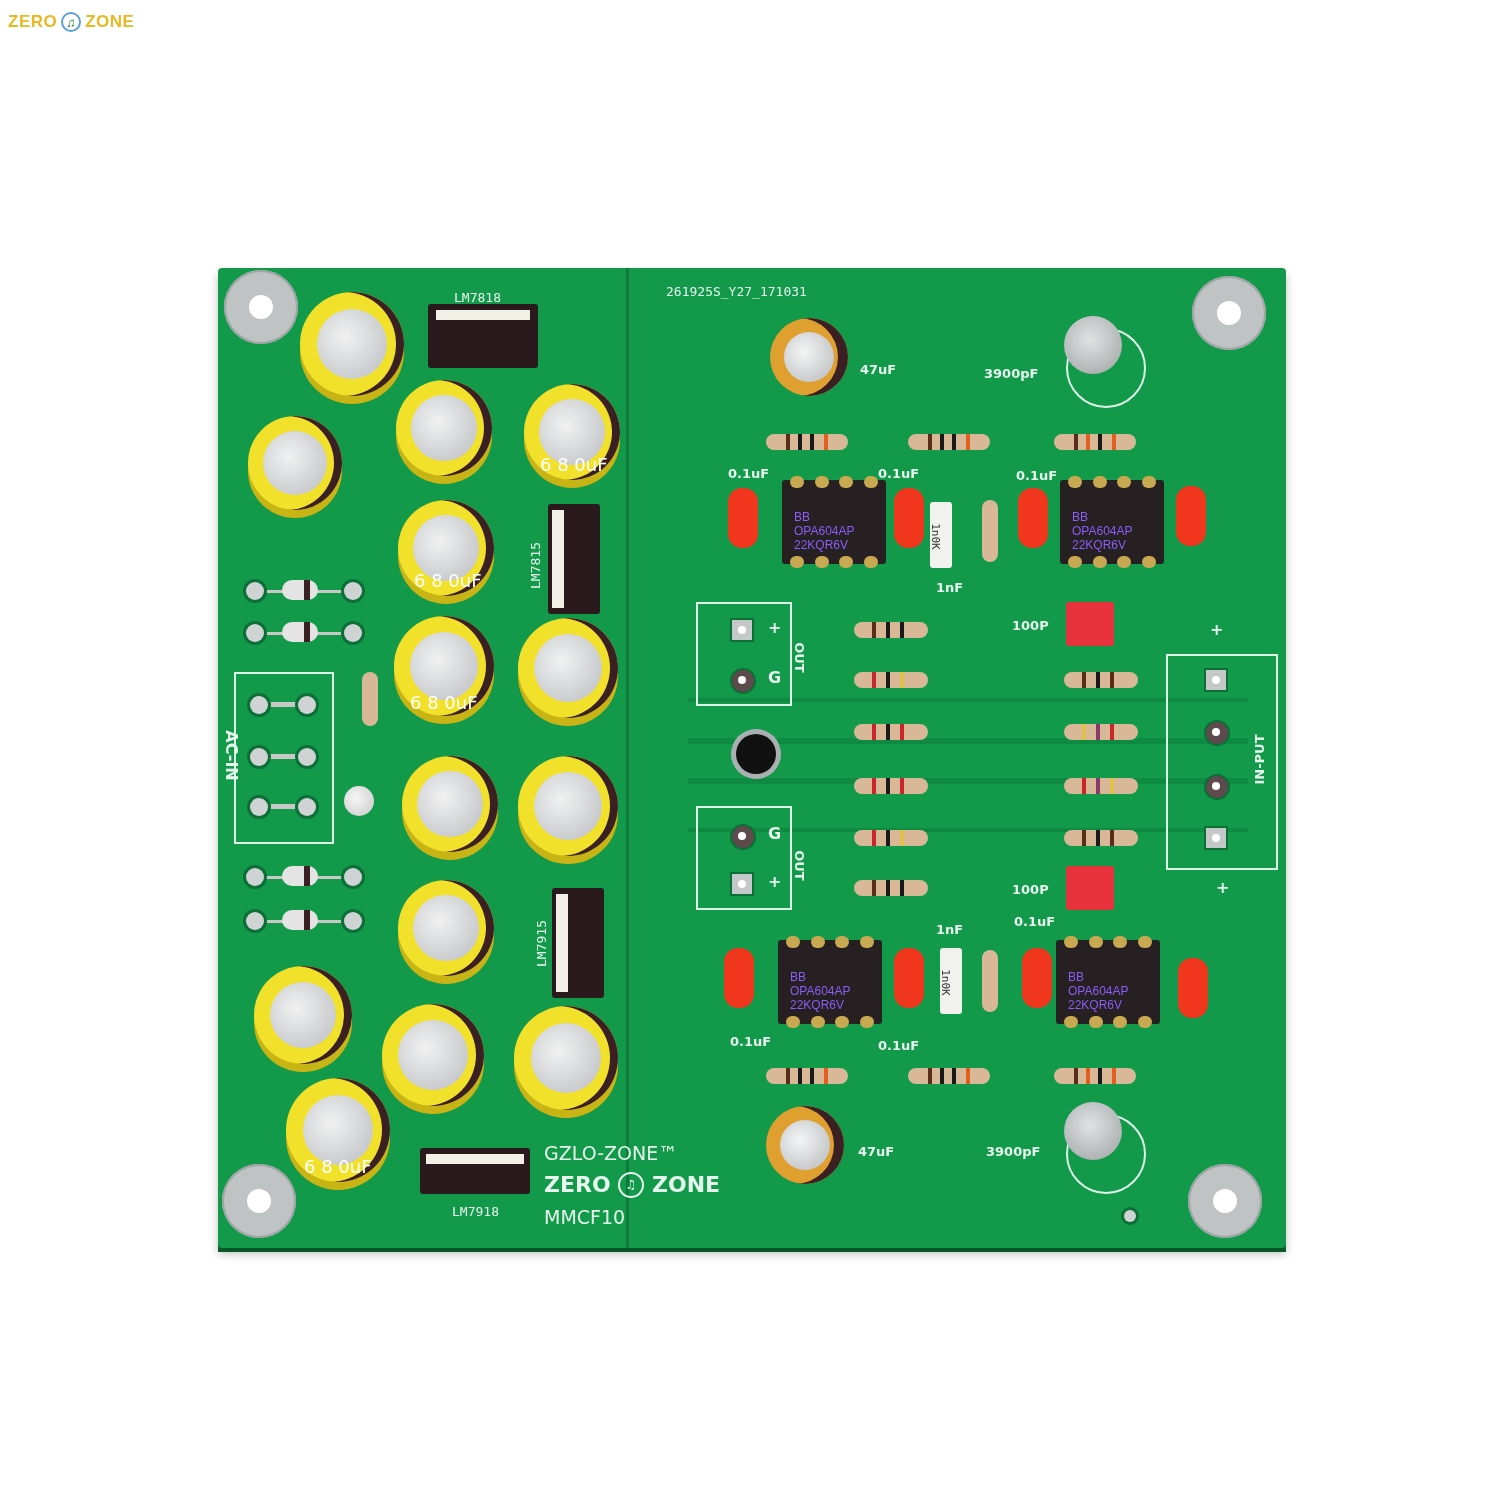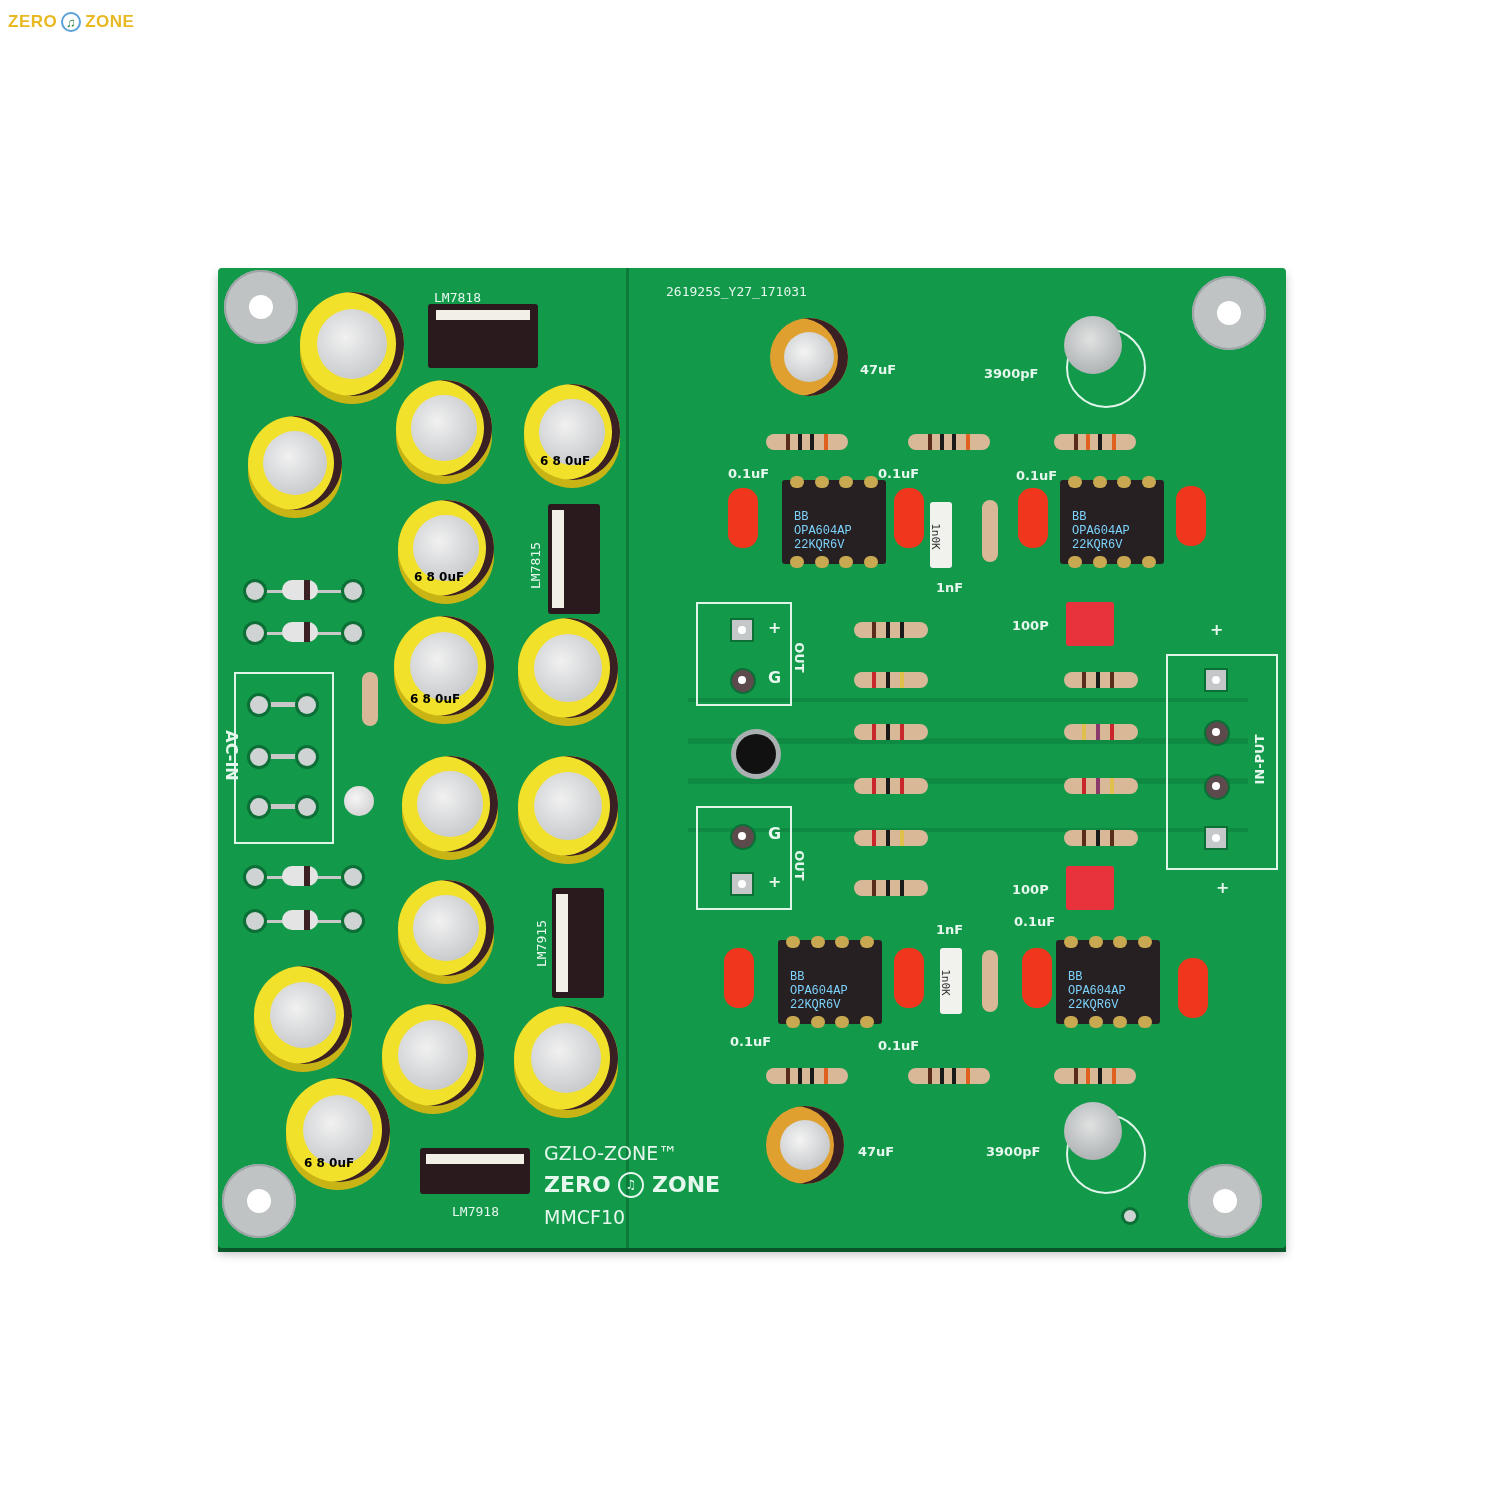--- a/index.html
+++ b/index.html
@@ -9,30 +9,30 @@
   .board { position:absolute; left:218px; top:268px; width:1068px; height:980px; background:#12994a; border-radius:4px; box-shadow:0 6px 10px rgba(0,0,0,0.25); overflow:hidden; }
   .board-edge { position:absolute; left:218px; top:1242px; width:1068px; height:10px; background:#0c6b33; }
   .split { position:absolute; left:408px; top:0; width:3px; height:980px; background:#0d7a3b; }
   .silk { position:absolute; color:#e6f7ee; font-family:"DejaVu Sans Mono", monospace; font-size:13px; white-space:nowrap; }
   .silk.bold { font-family:"DejaVu Sans", sans-serif; font-weight:bold; }
   .hole { position:absolute; width:74px; height:74px; border-radius:50%; background:#bfc3c4; box-shadow:inset 0 0 0 2px #9fa4a6; }
   .hole::after { content:""; position:absolute; left:25px; top:25px; width:24px; height:24px; border-radius:50%; background:#fff; }
   .center-hole { position:absolute; width:40px; height:40px; border-radius:50%; background:#111; box-shadow:0 0 0 5px #aab0b2; }
   .cap { position:absolute; border-radius:50%; background:#f2e12a; box-shadow:0 8px 0 #c9b415, inset -8px 0 0 #3a1f23; }
   .cap::after { content:""; position:absolute; left:16%; top:16%; width:68%; height:68%; border-radius:50%; background:radial-gradient(circle at 40% 40%, #f1f1f1, #b9bcc0); }
-  .cap-label { position:absolute; font-family:"DejaVu Sans", sans-serif; font-weight:bold; font-size:12px; color:#000000; z-index:2; }
+  .cap-label { position:absolute; font-family:"DejaVu Sans", sans-serif; font-weight:normal; font-size:18px; color:#ffffff; z-index:2; }
   .ecap { position:absolute; border-radius:50%; background:#dfa030; box-shadow:inset -10px 0 0 #3a1f23; }
   .ecap::after { content:""; position:absolute; left:18%; top:18%; width:64%; height:64%; border-radius:50%; background:radial-gradient(circle at 40% 40%, #f4f4f4, #b5b8bb); }
   .reg { position:absolute; background:#2a1a1e; border-radius:3px; }
   .reg .tab { position:absolute; background:#f2efe6; }
   .ic { position:absolute; width:104px; height:84px; background:#262022; border-radius:3px; }
   .ic .pins-top, .ic .pins-bot { position:absolute; left:8px; right:8px; height:12px; display:flex; justify-content:space-between; }
   .ic .pins-top { top:-4px; } .ic .pins-bot { bottom:-4px; }
   .pin { width:14px; height:12px; background:#c8a850; border-radius:6px; }
-  .ic-text { position:absolute; left:12px; top:30px; color:#7dd3fc; font-family:Liberation Mono, monospace; font-size:12px; line-height:14px; }
+  .ic-text { position:absolute; left:12px; top:30px; color:#8b5cf6; font-family:Liberation Sans, sans-serif; font-size:12px; line-height:14px; }
   .mcap { position:absolute; width:30px; height:60px; background:#f0371d; border-radius:14px; }
   .rcap { position:absolute; width:48px; height:44px; background:#e8333d; border-radius:3px; }
   .res { position:absolute; height:16px; background:#d9b898; border-radius:8px; }
   .res .band { position:absolute; top:0; width:4px; height:16px; }
   .lead { position:absolute; height:3px; background:#c8c8c8; }
   .pad { position:absolute; width:18px; height:18px; border-radius:50%; background:#d0d3d4; box-shadow:0 0 0 3px #0b6f36; }
   .sqpad { position:absolute; width:20px; height:20px; background:#c5c8c9; border:2px solid #0b6f36; }
   .sqpad::after, .rpad::after { content:""; position:absolute; left:6px; top:6px; width:8px; height:8px; border-radius:50%; background:#fff; }
   .rpad { position:absolute; width:22px; height:22px; border-radius:50%; background:#5d4a4c; border:2px solid #0b6f36; }
   .box { position:absolute; border:2px solid #dff5ea; }
@@ -79,21 +79,21 @@
   <div class="cap" style="left:296px;top:738px;width:104px;height:104px"></div>
   <div class="cap" style="left:68px;top:810px;width:104px;height:104px"></div>
   <div class="cap-label" style="left:322px;top:186px">6 8 0uF</div>
   <div class="cap-label" style="left:196px;top:302px">6 8 0uF</div>
   <div class="cap-label" style="left:192px;top:424px">6 8 0uF</div>
   <div class="cap-label" style="left:86px;top:888px">6 8 0uF</div>
 
   <div class="reg" style="left:210px;top:36px;width:110px;height:64px">
       <div class="tab" style="left:8px;top:6px;width:94px;height:10px"></div>
     </div>
-  <div class="silk" style="left:216px;top:22px">LM7818</div>
+  <div class="silk" style="left:236px;top:22px">LM7818</div>
   <div class="reg" style="left:330px;top:236px;width:52px;height:110px">
       <div class="tab" style="left:4px;top:6px;width:12px;height:98px"></div>
     </div>
   <div class="silk" style="left:294px;top:290px;transform:rotate(-90deg)">LM7815</div>
   <div class="reg" style="left:334px;top:620px;width:52px;height:110px">
       <div class="tab" style="left:4px;top:6px;width:12px;height:98px"></div>
     </div>
   <div class="silk" style="left:300px;top:668px;transform:rotate(-90deg)">LM7915</div>
   <div class="reg" style="left:202px;top:880px;width:110px;height:46px">
       <div class="tab" style="left:6px;top:6px;width:98px;height:10px"></div>

